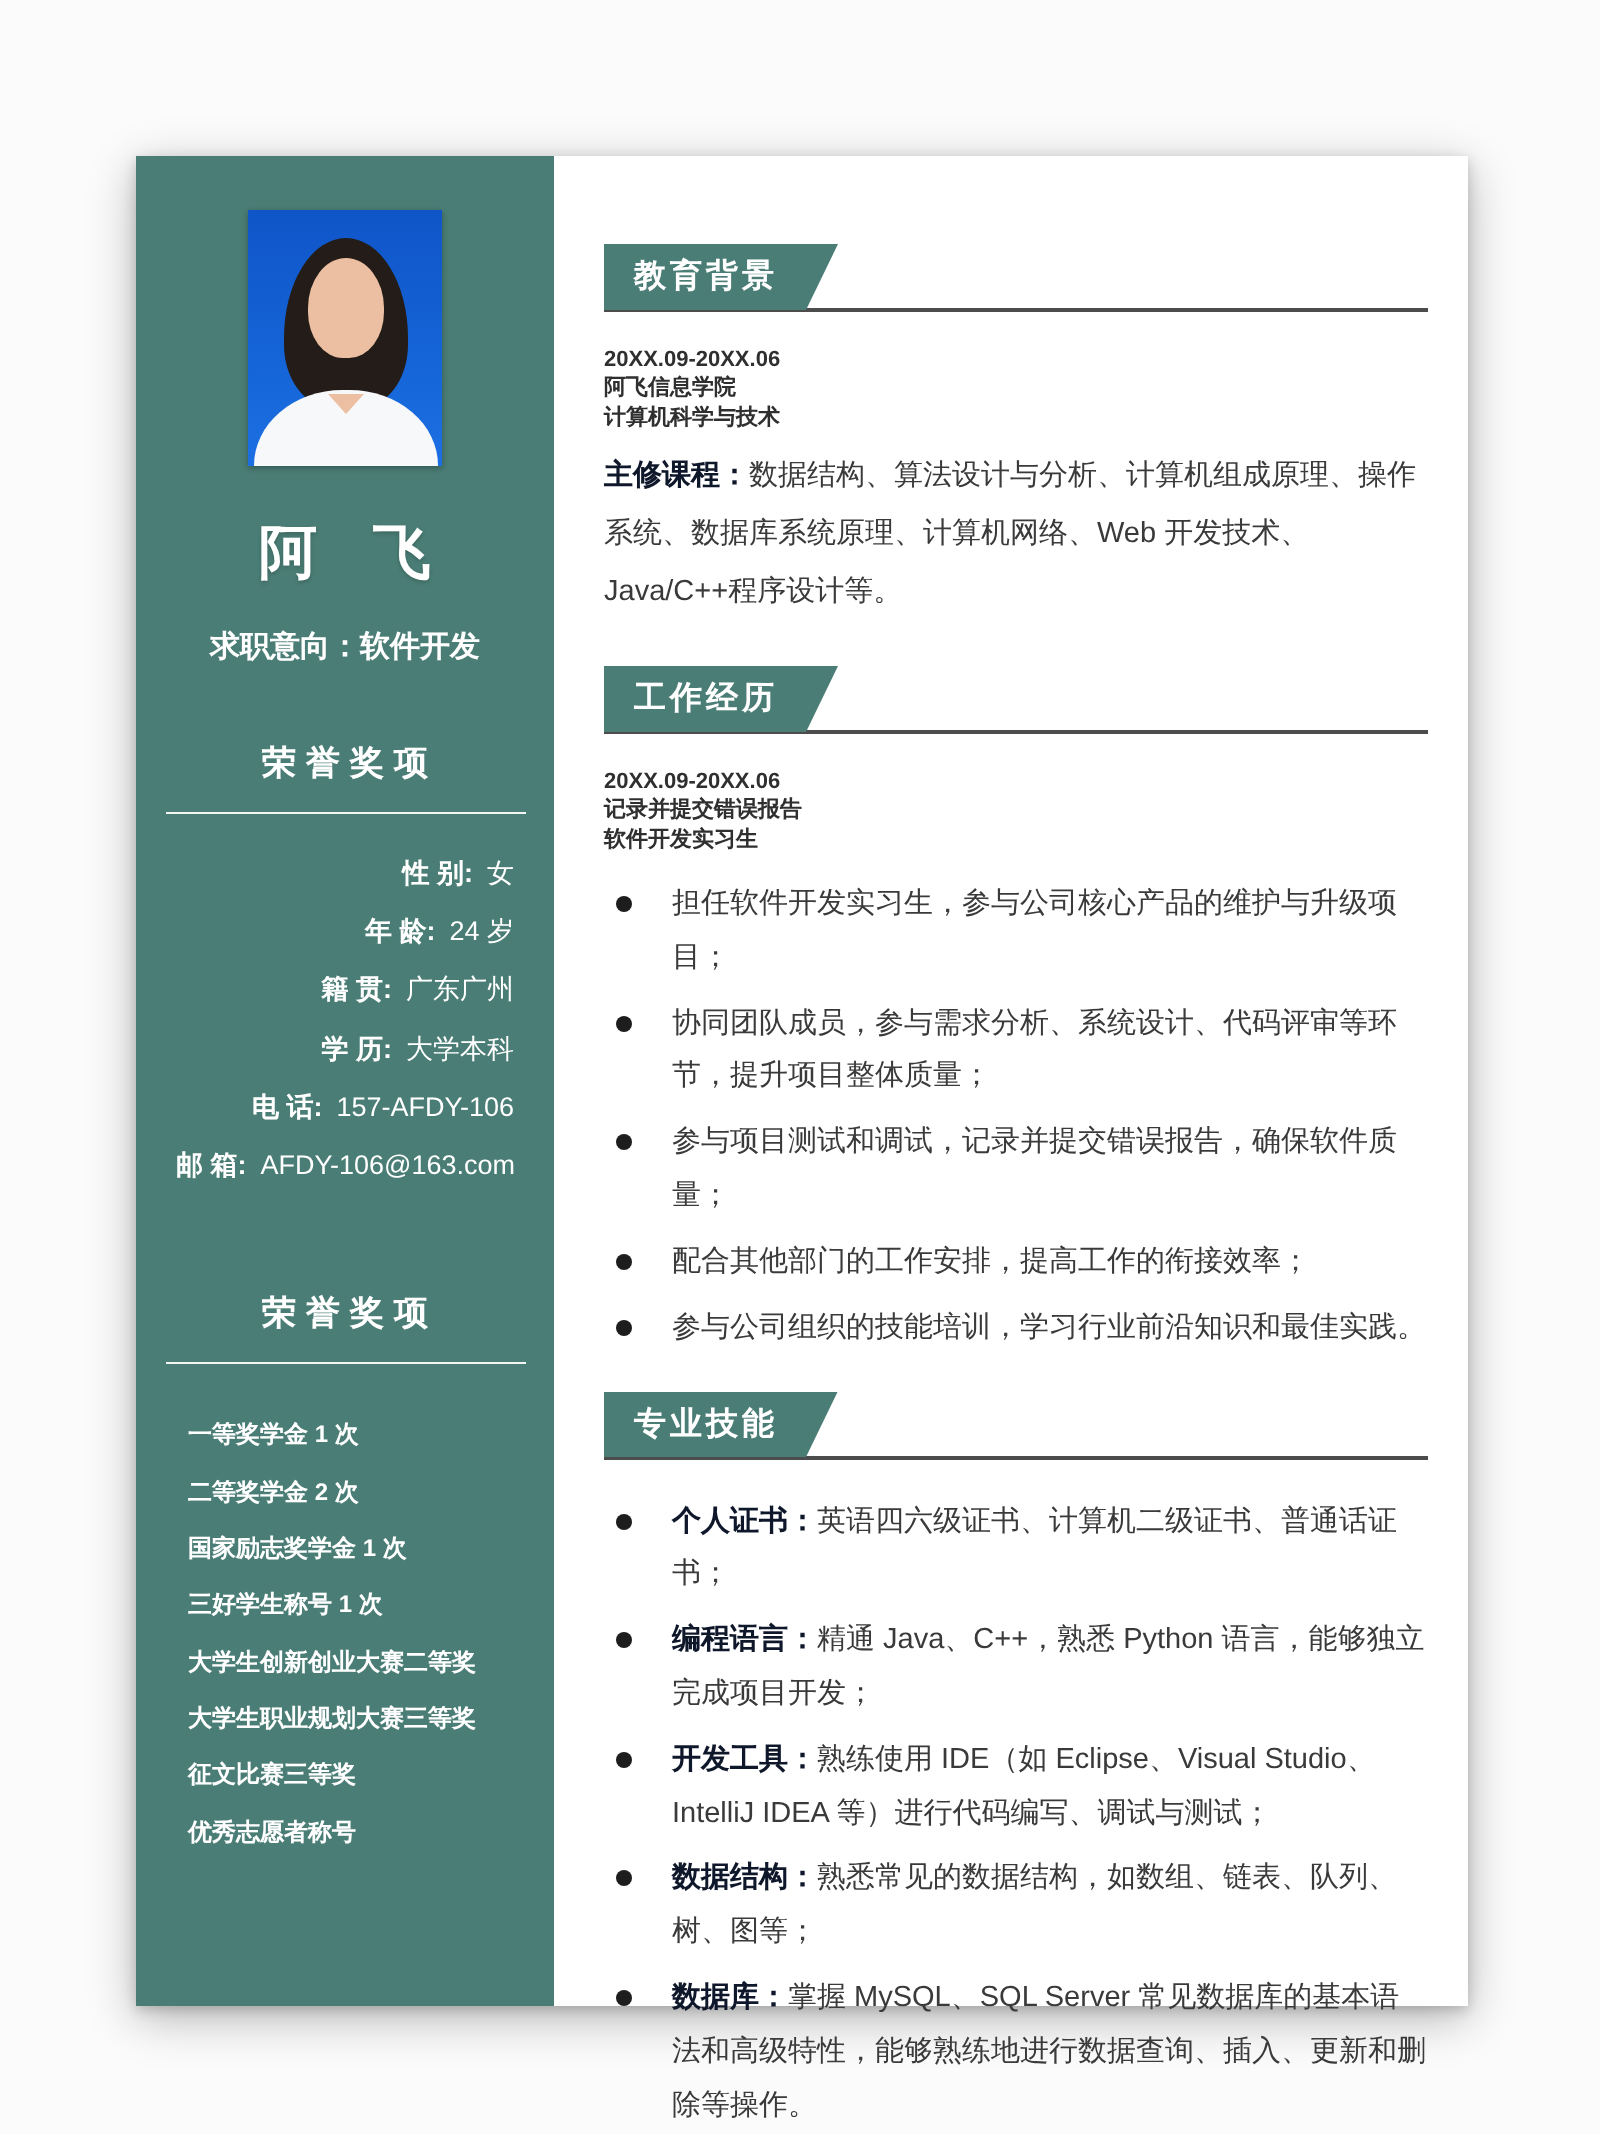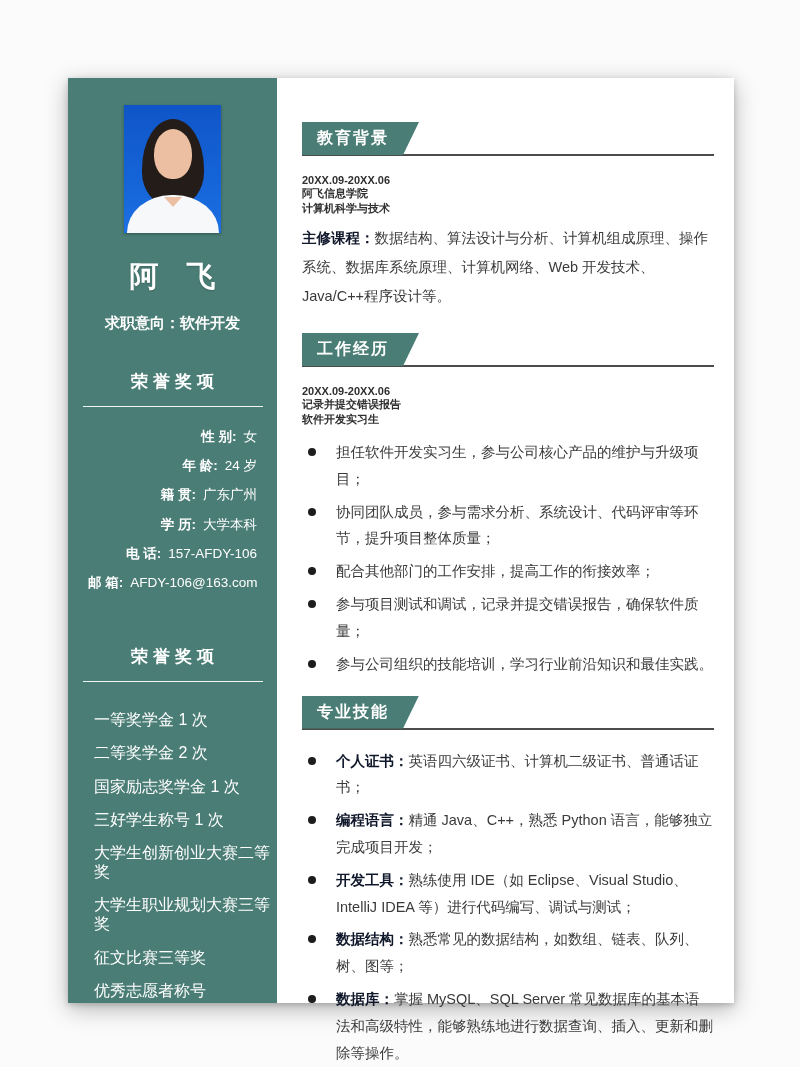--- a/index.html
+++ b/index.html
@@ -71,21 +71,21 @@
   .side-rule {
     width:180px; height:1px;
     background:rgba(255,255,255,0.92);
     margin:13px auto 0 auto;
   }
   .info-list { margin-top:22px; padding:0 20px; text-align:left; }
   .info-row { margin-bottom:13px; font-size:13.5px; line-height:1.2; white-space:nowrap;text-align:right; }
   .info-label { font-weight:bold; margin-right:7px; }
   .awards-title { margin-top:54px; }
   .award-list { margin-top:28px; padding:0 0 0 26px; text-align:left; list-style:none; }
-  .award-item { font-size:16px; margin-bottom:14px; line-height:1.2; }
+  .award-item { font-size:12px; margin-bottom:14px; line-height:1.2;font-weight:bold; }
   
   .main {
     flex:1; padding:32px 20px 0 25px;
     color:#3a3a3a;
   }
   .sec-header {
     position:relative;
     border-bottom:2px solid #4c4c4c;
     height:30px;
     margin-bottom:0;
@@ -208,25 +208,25 @@
         <li>
             <span class="dot"></span>
             <span>担任软件开发实习生，参与公司核心产品的维护与升级项目；</span>
           </li>
         <li>
             <span class="dot"></span>
             <span>协同团队成员，参与需求分析、系统设计、代码评审等环节，提升项目整体质量；</span>
           </li>
         <li>
             <span class="dot"></span>
+            <span>参与项目测试和调试，记录并提交错误报告，确保软件质量；</span>
+          </li>
+        <li>
+            <span class="dot"></span>
             <span>配合其他部门的工作安排，提高工作的衔接效率；</span>
-          </li>
-        <li>
-            <span class="dot"></span>
-            <span>参与项目测试和调试，记录并提交错误报告，确保软件质量；</span>
           </li>
         <li>
             <span class="dot"></span>
             <span>参与公司组织的技能培训，学习行业前沿知识和最佳实践。</span>
           </li>
       </ul>
     </section>
 
     <section class="sp-skill">
       <div class="sec-header">

